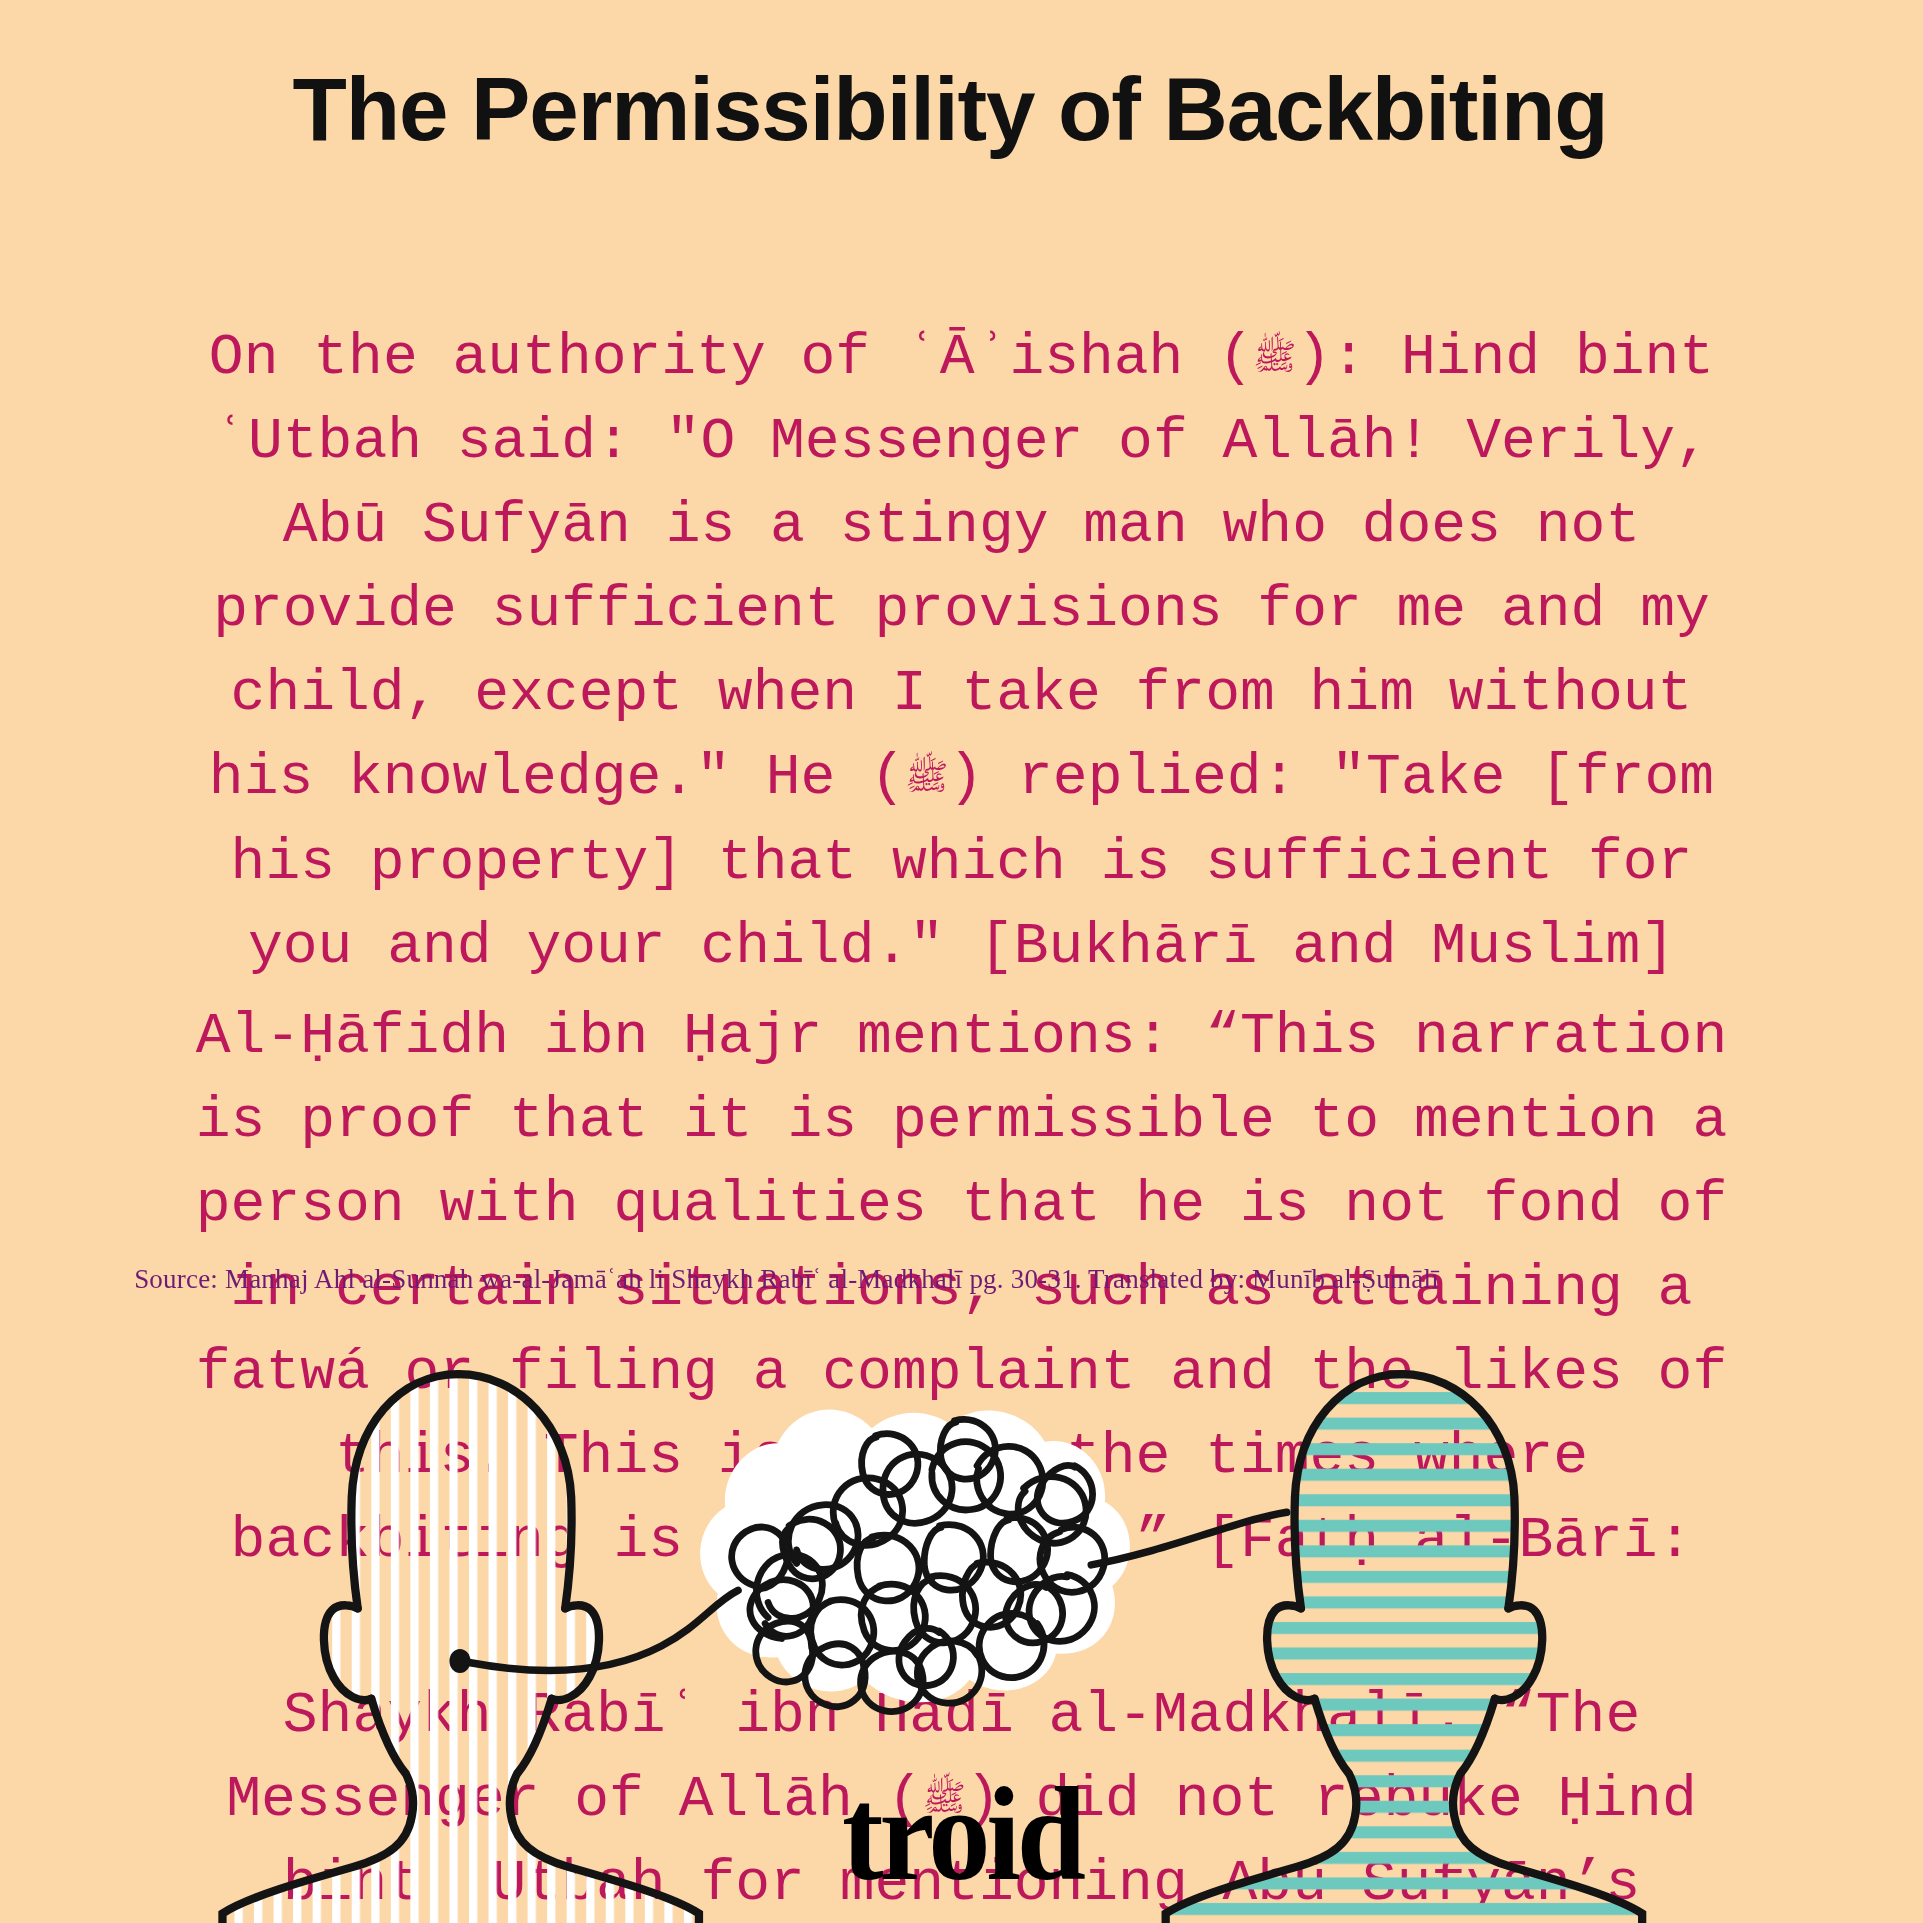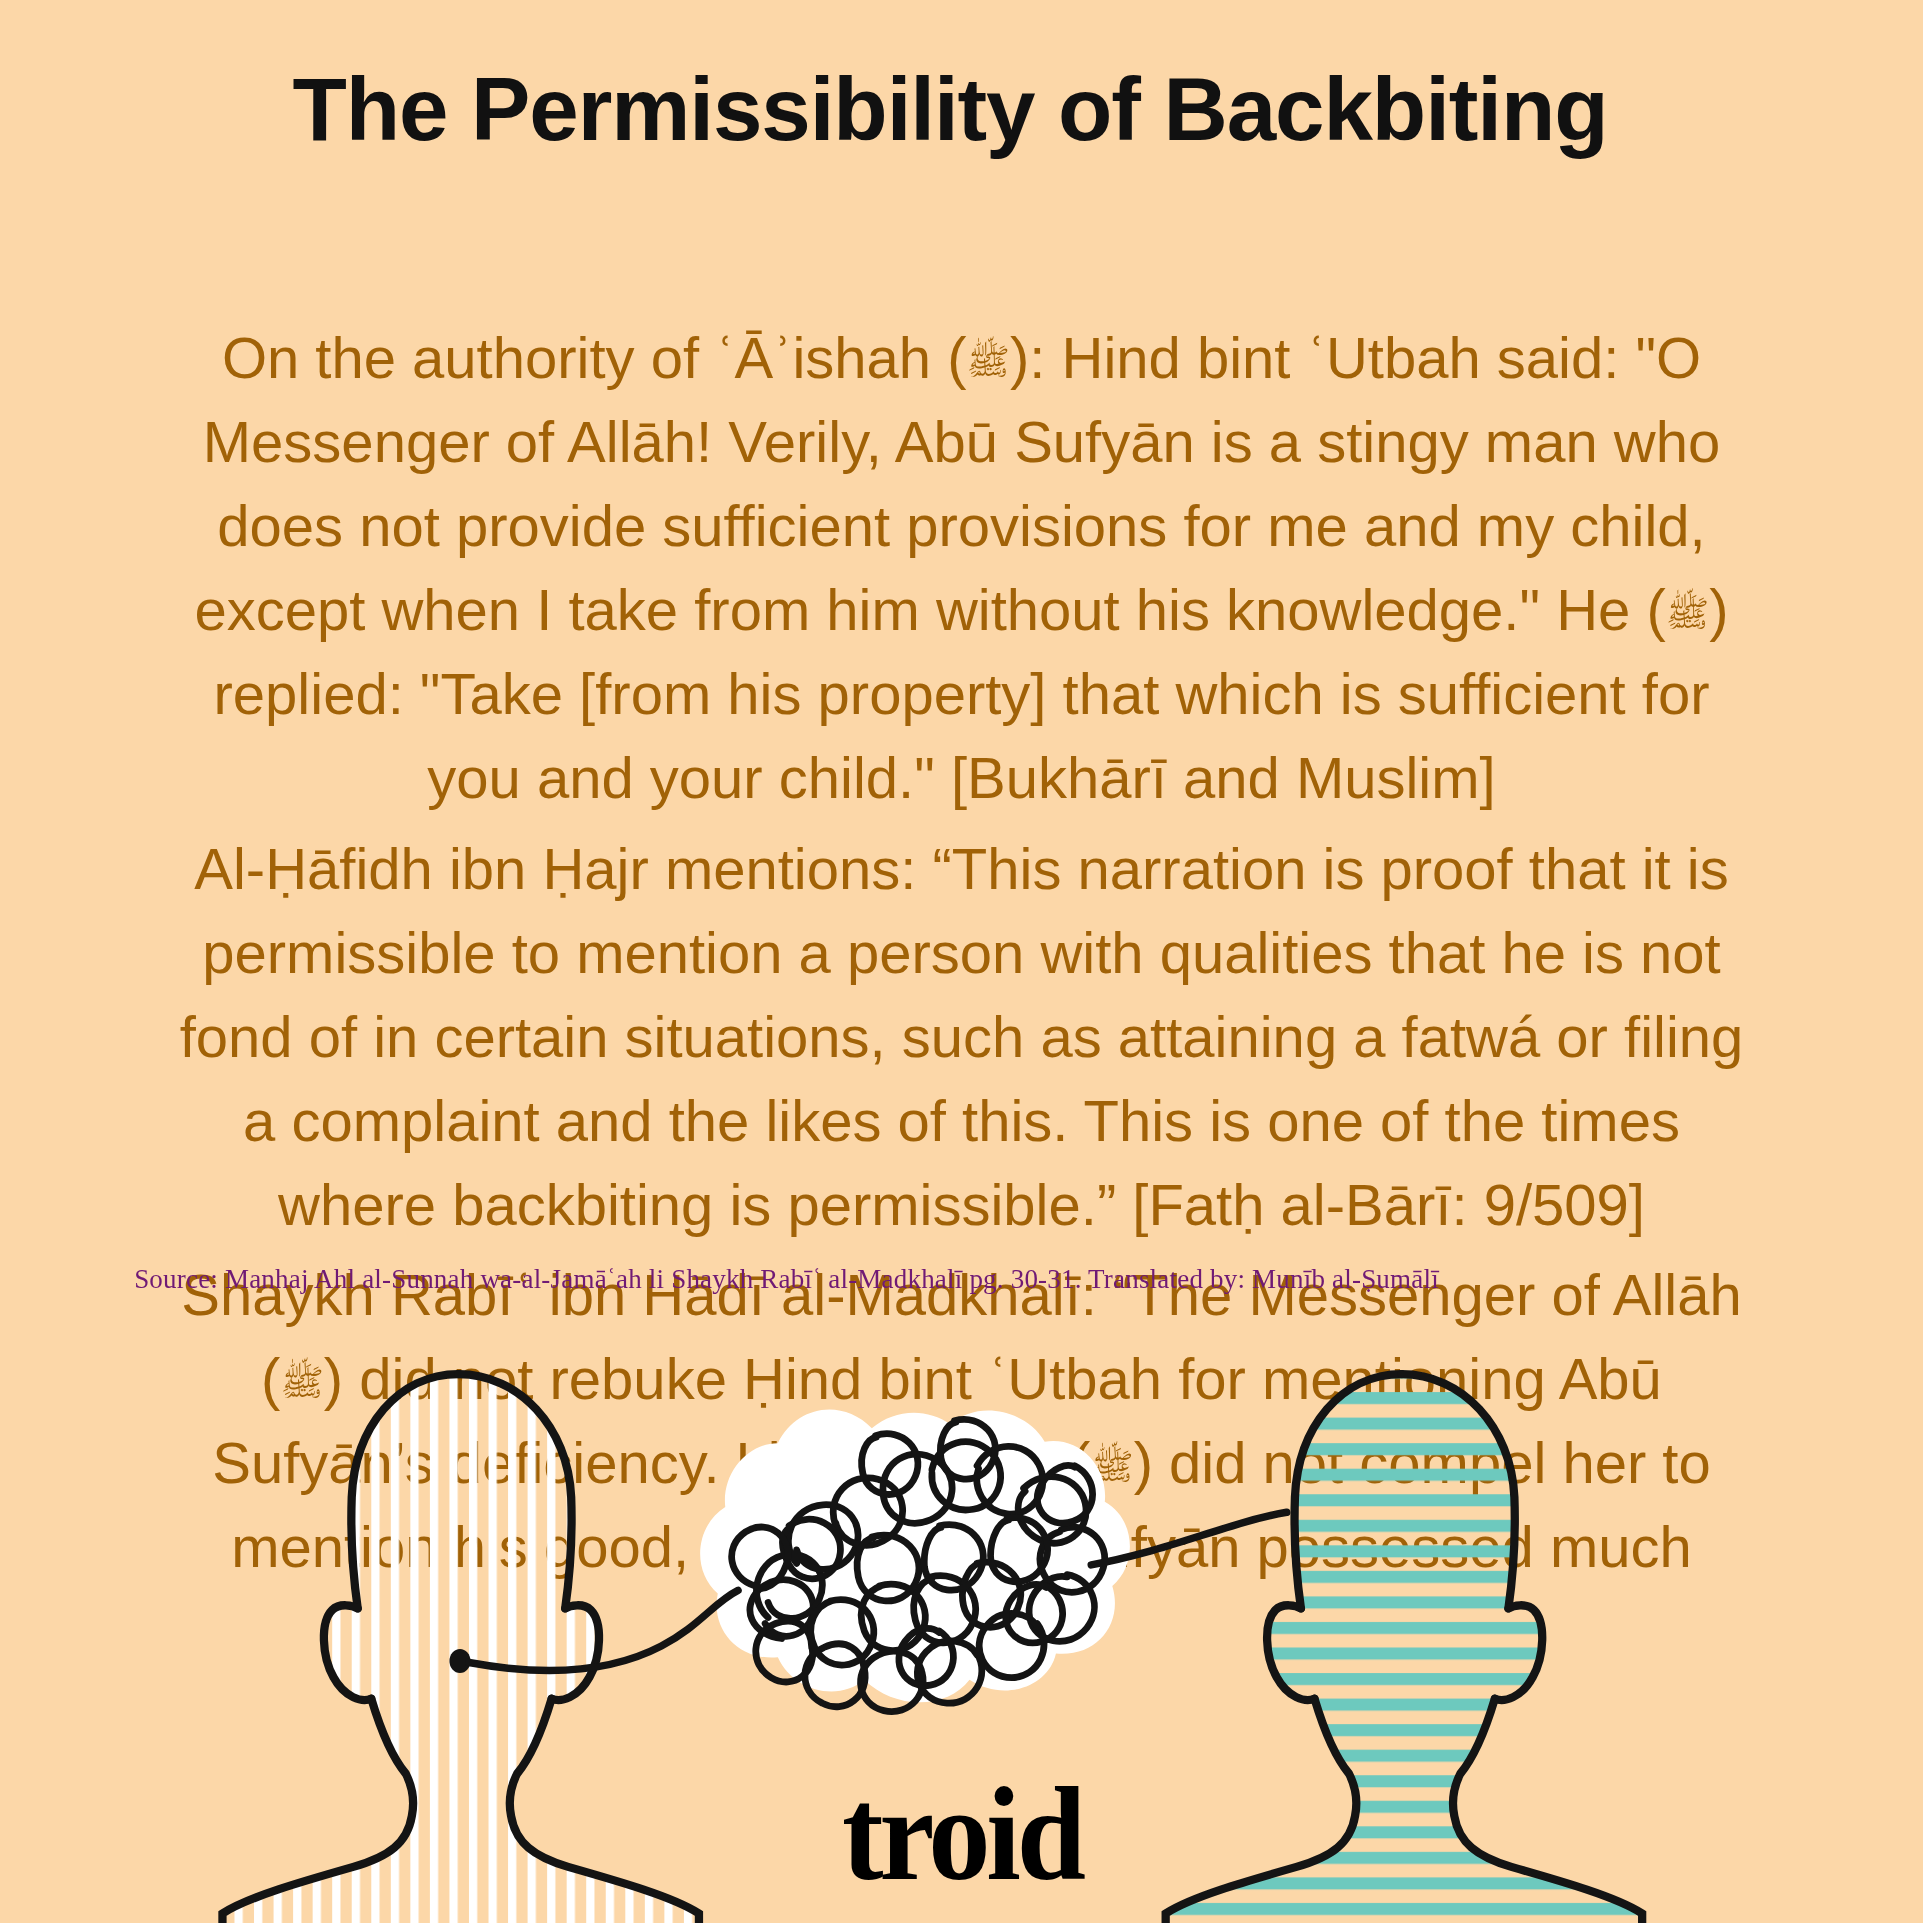--- a/index.html
+++ b/index.html
@@ -38,24 +38,24 @@
 
   
   .body-block {
     position: absolute;
     top: 316px;
     left: 150px;
     width: 1623px;
     text-align: center;
   }
   .para {
-    font-family: Liberation Sans, sans-serif;
+    font-family: Liberation Mono, monospace;
     font-size: 58px;
     line-height: 1.45;
-    color: #a16207;
+    color: #be185d;
     margin: 0 0 6px 0;
     text-align: center;
     padding: 0 15px;
   }
   .para.p1 { padding: 0 44px; }
   .para.p2 { padding: 0 7.5px; }
   .para.p3 { padding: 0 16.5px; }
 
   .honorific {
     font-size: 0.62em;

